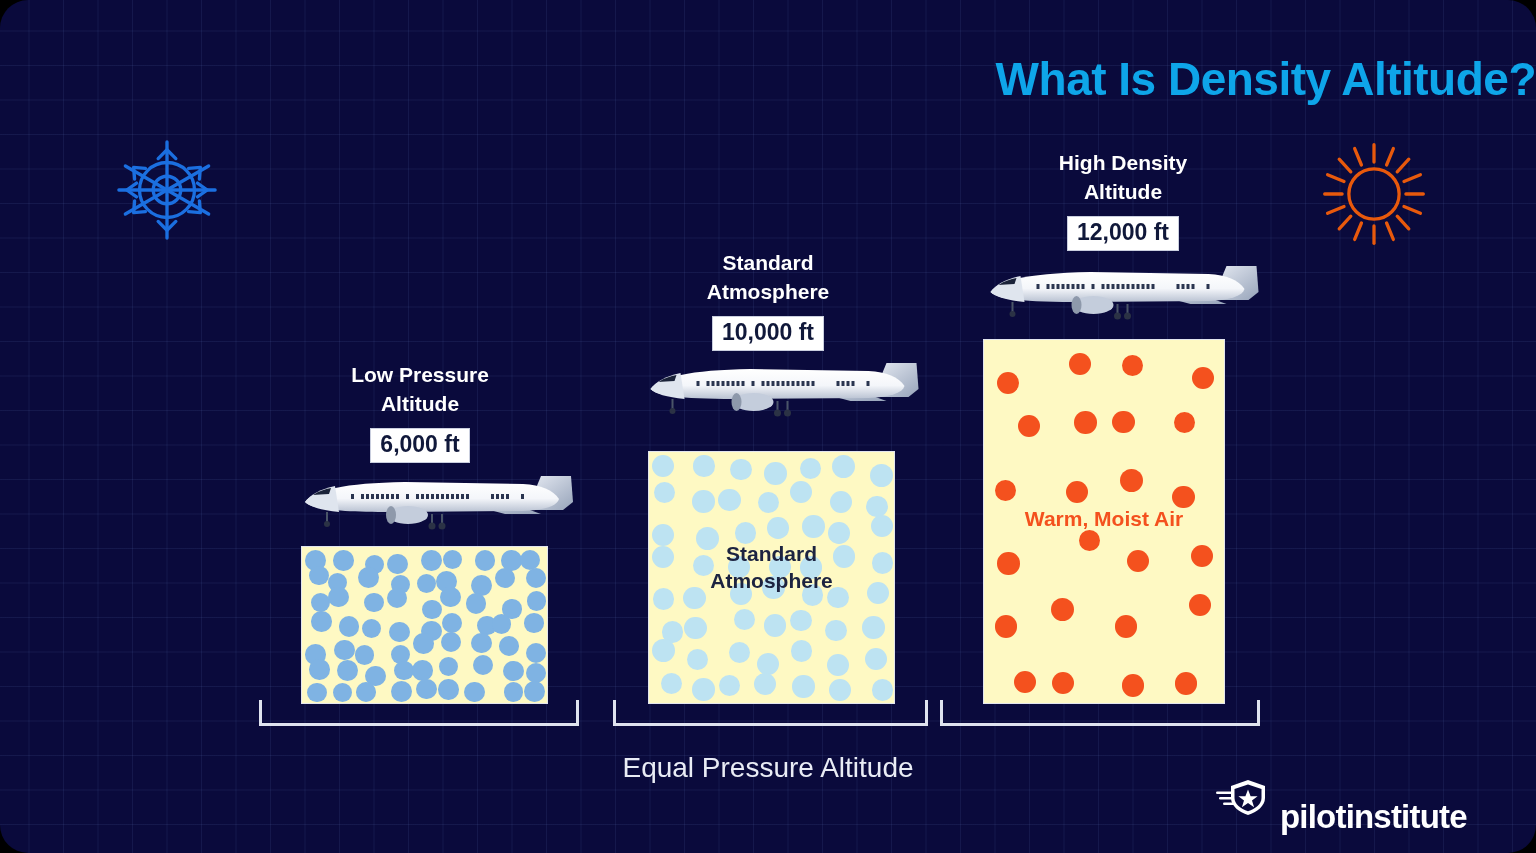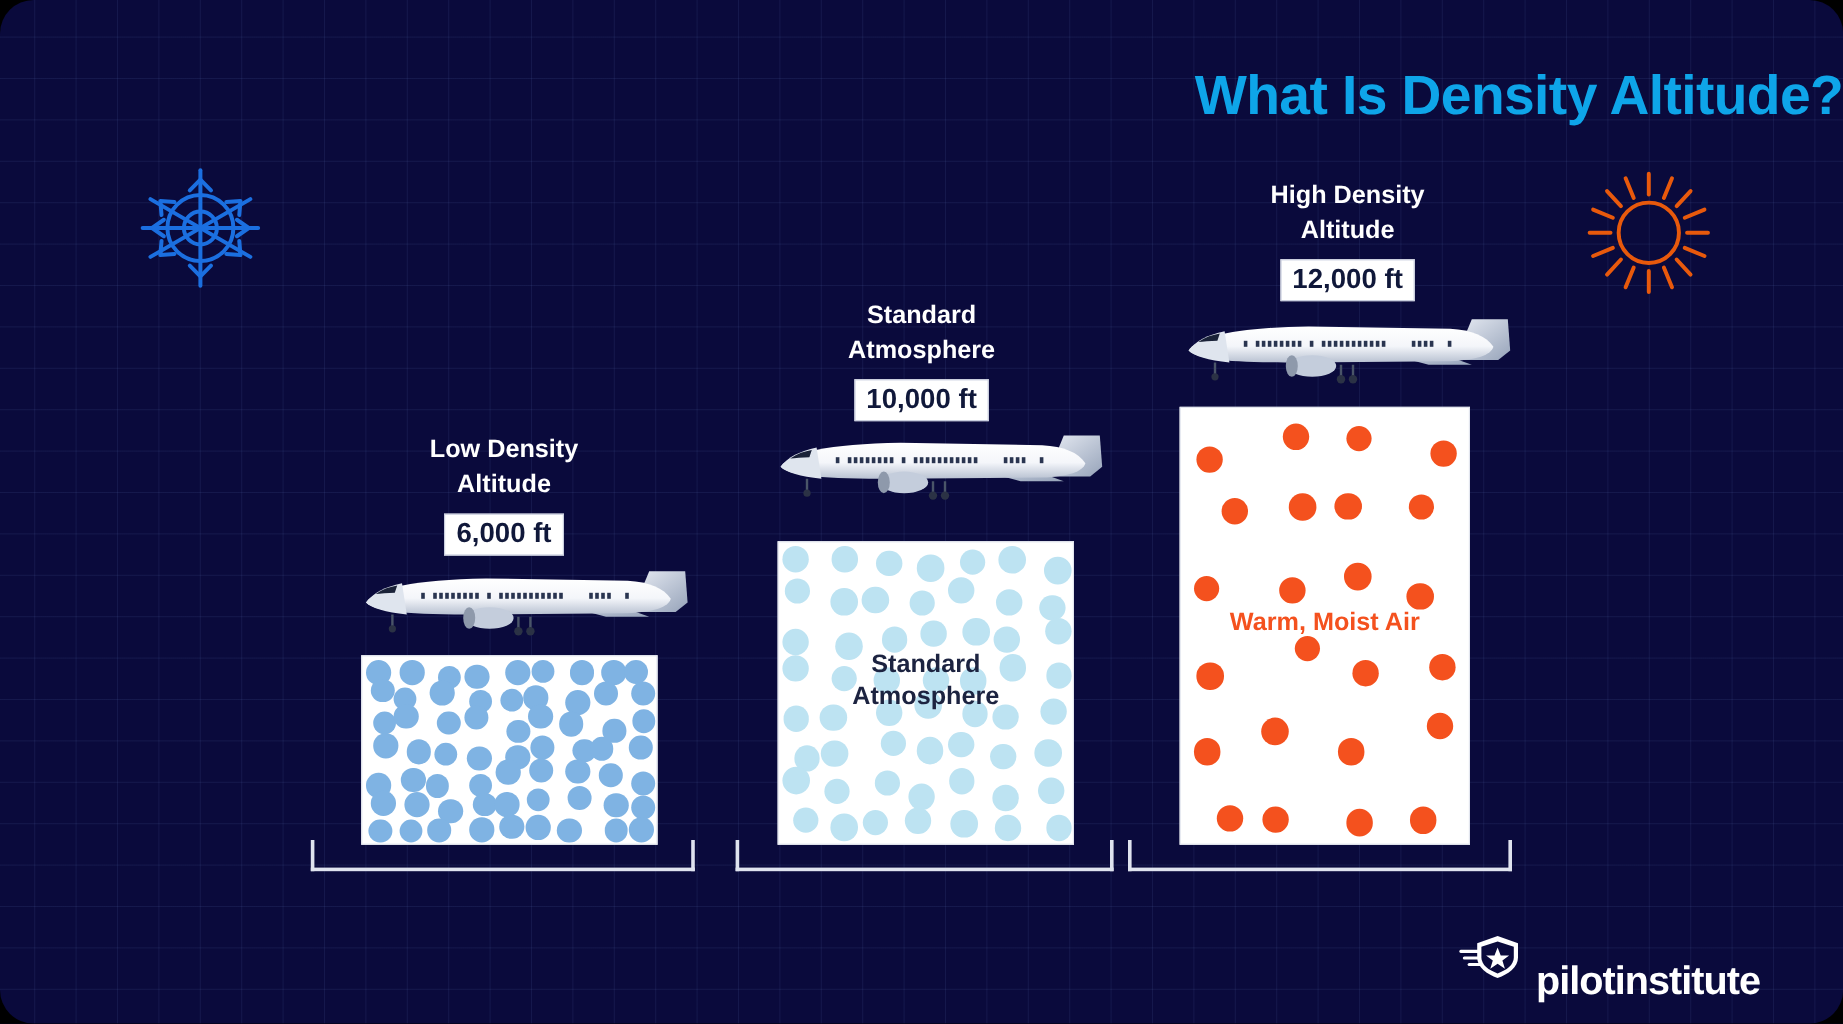--- a/index.html
+++ b/index.html
@@ -45,21 +45,21 @@
     background:#ffffff;color:#10183a;
     font-size:23px;font-weight:600;
     padding:2px 9px 4px 9px;
     margin-top:9px;
     border:1px solid #c9cede;
     line-height:1.18;
   }
   .plane{position:absolute;}
 
   .airbox{
-    position:relative;background:#ffffff;overflow:hidden;
+    position:relative;background:#fef9c3;overflow:hidden;
     border:1px solid #e2e5ee;
   }
   .airbox .dot{position:absolute;border-radius:50%;}
   .airbox .boxlabel{
     position:absolute;left:0;right:0;
     text-align:center;font-weight:bold;line-height:1.3;
     z-index:3;
   }
 
   
@@ -126,21 +126,21 @@
       <line x1="47" y1="85" x2="40" y2="102"></line>
       <line x1="12" y1="35" x2="29" y2="42"></line>
       <line x1="91" y1="68" x2="108" y2="75"></line>
       <line x1="12" y1="75" x2="29" y2="68"></line>
       <line x1="91" y1="42" x2="108" y2="35"></line>
     </g>
   </svg>
 
   <div class="col" style="left:280px;top:360px;width:280px;">
     <div class="col-head">
-      <div>Low Density</div>
+      <div>Low Pressure</div>
       <div>Altitude</div>
       <span class="alt-badge">6,000 ft</span>
     </div>
   </div>
 
   <svg class="plane" style="left:295px;top:468px;width:285px;height:68px;" viewBox="0 0 285 68">
     <defs>
       <linearGradient id="fuse1" x1="0" y1="0" x2="0" y2="1">
         <stop offset="0%" stop-color="#ffffff"></stop>
           <stop offset="55%" stop-color="#f4f6fa"></stop>
@@ -486,20 +486,21 @@
       <div class="dot" style="width: 22.6831px; height: 22.6831px; background: rgb(244, 81, 30); left: 137.574px; top: 334.095px;"></div>
       <div class="dot" style="width: 22.9708px; height: 22.9708px; background: rgb(244, 81, 30); left: 190.512px; top: 331.755px;"></div>
     </div>
 
   <div class="bracket" style="left:940px;top:700px;width:320px;">
     <div class="bar"></div>
     <div class="tick l"></div>
     <div class="tick r"></div>
   </div>
 
+  <div class="caption">Equal Pressure Altitude</div>
 
   <div class="logo">
     <svg width="52" height="40" viewBox="0 0 52 40">
       <g fill="#ffffff">
         <rect x="0" y="14.5" width="20" height="2.6" rx="1.3"></rect>
         <rect x="3" y="20" width="17" height="2.6" rx="1.3"></rect>
         <rect x="7" y="25.5" width="13" height="2.6" rx="1.3"></rect>
       </g>
       <path d="M32 3 L49 9 L49 21 C49 29 41 35 32 38 C23 35 15 29 15 21 L15 9 Z" fill="#ffffff"></path>
       <path d="M32 7.5 L45.5 12 L45.5 21 C45.5 27 39.5 31.7 32 34.2 C24.5 31.7 18.5 27 18.5 21 L18.5 12 Z" fill="#0a0a3c"></path>

